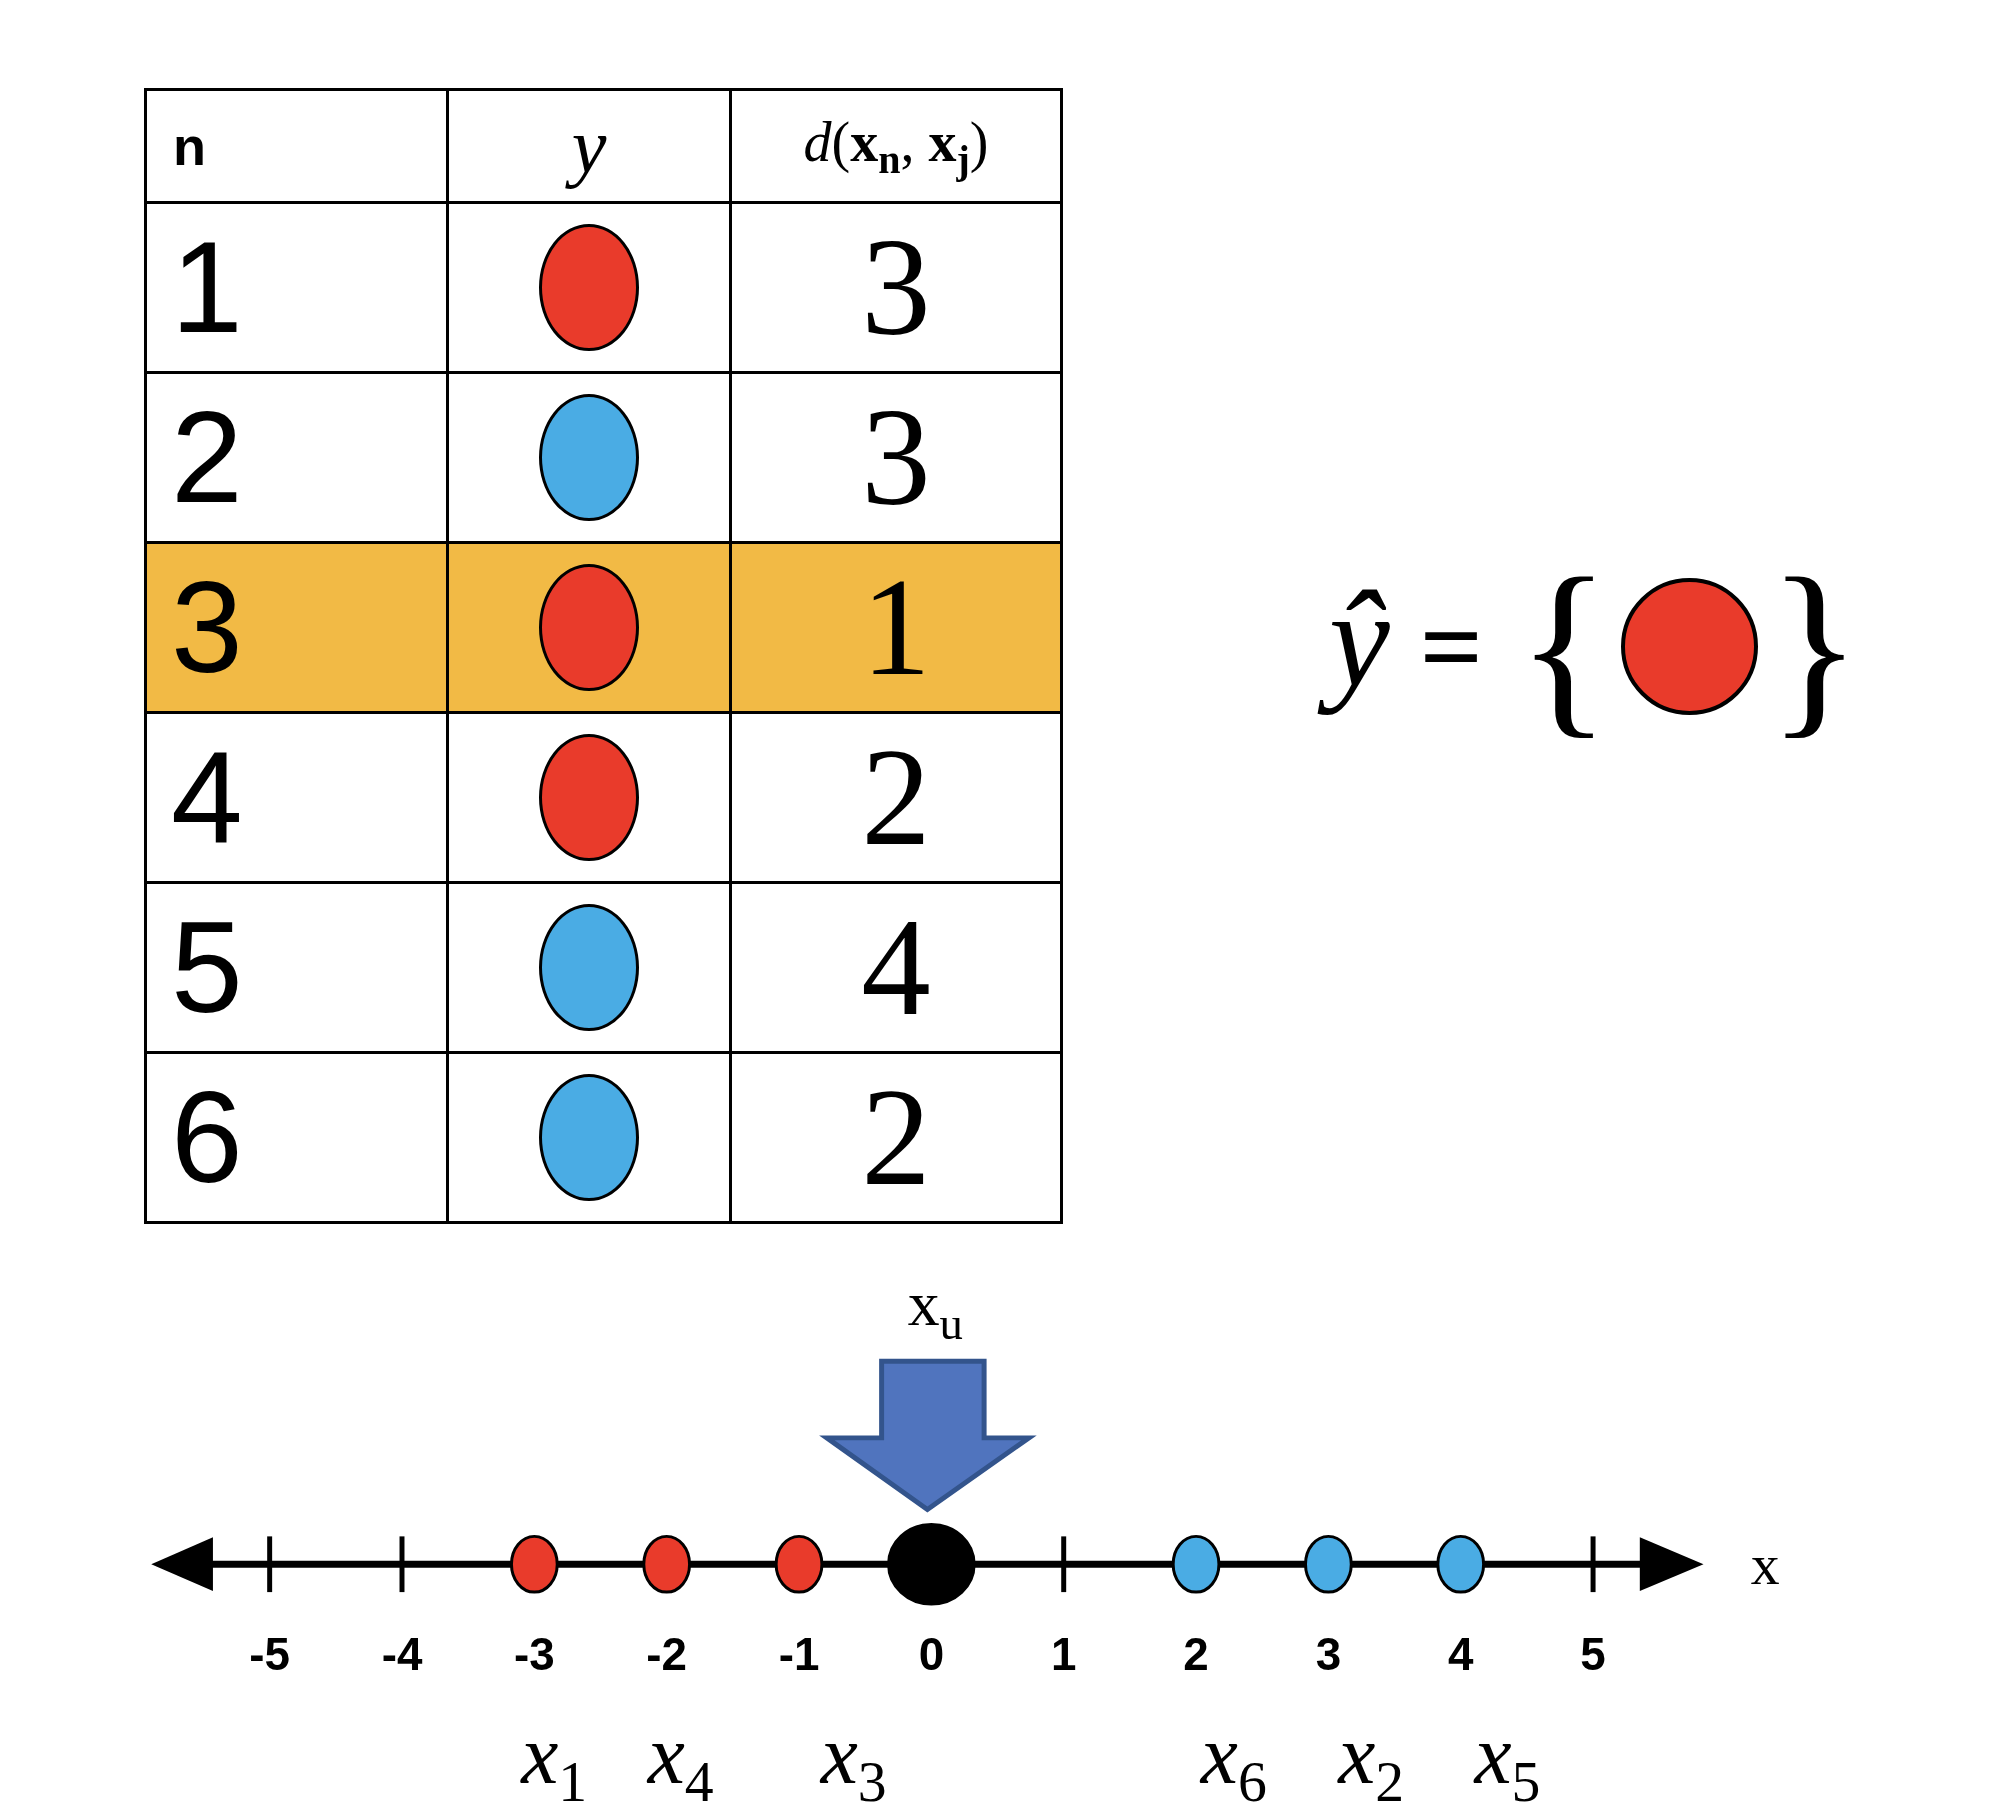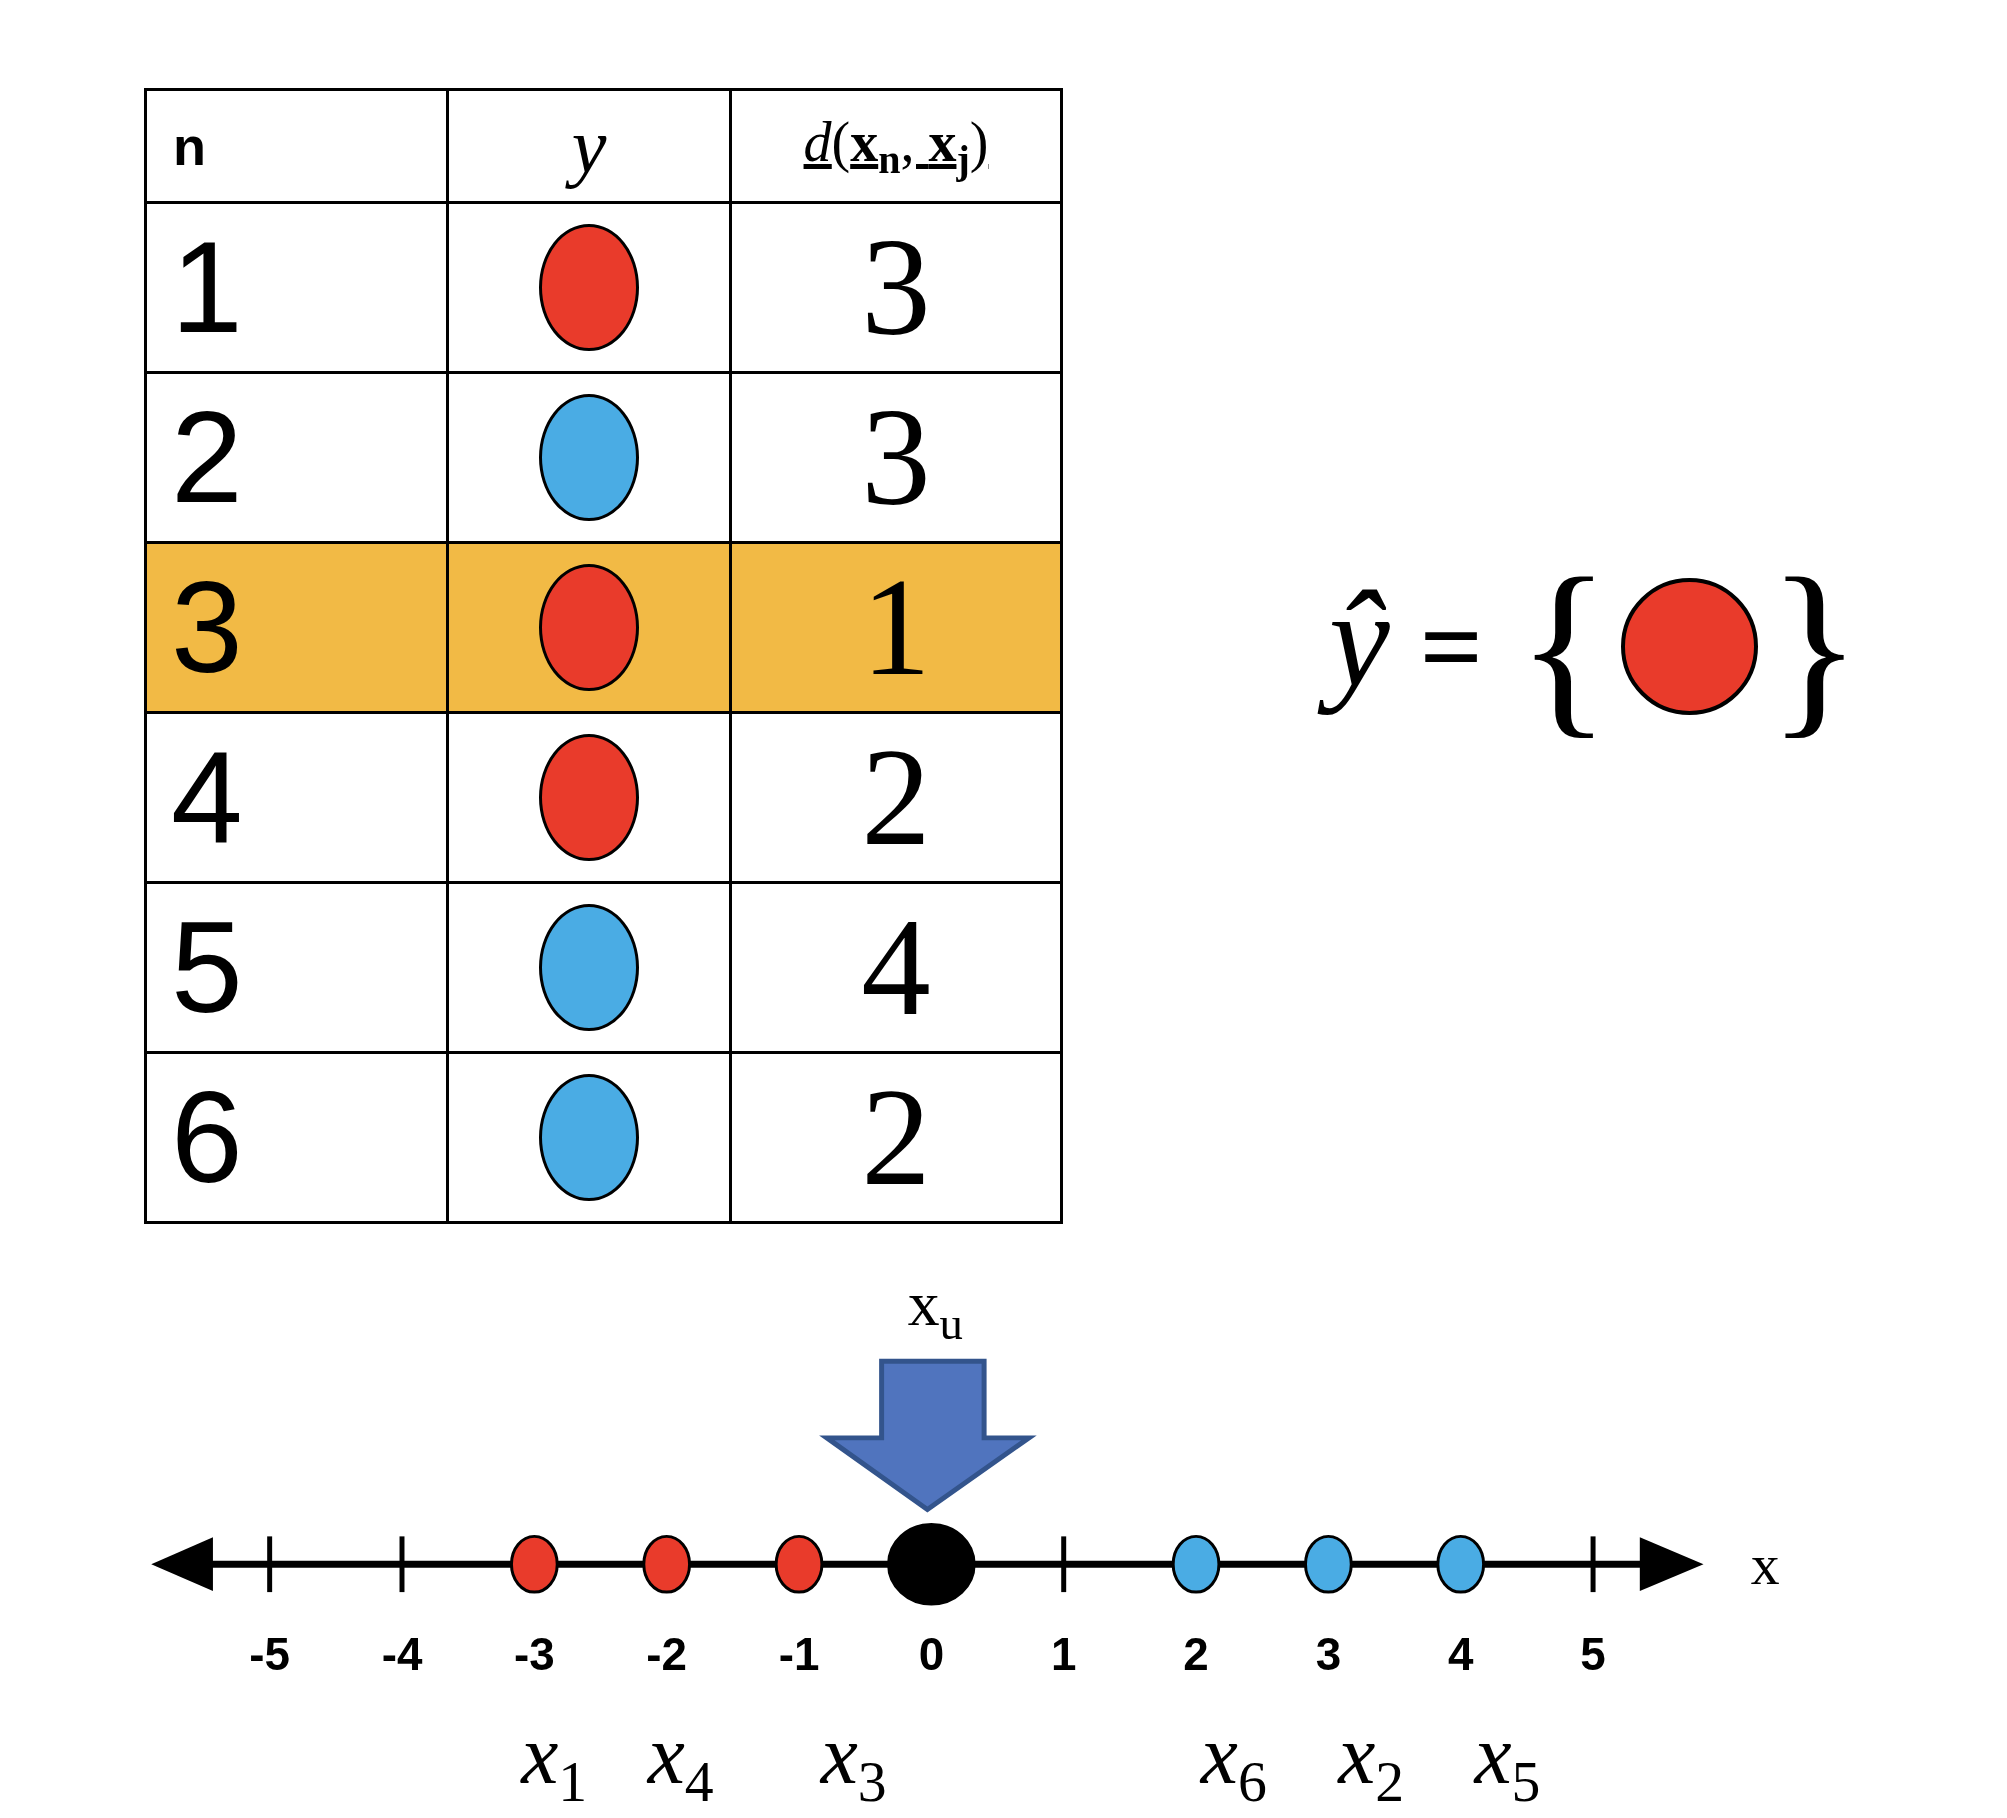--- a/index.html
+++ b/index.html
@@ -6,21 +6,21 @@
   #canvas{position:relative;width:2008px;height:1819px;background:#fff;overflow:hidden;
           font-family:"Liberation Serif",serif;}
 
   
   table.knn{position:absolute;left:144px;top:88px;border-collapse:collapse;table-layout:fixed;}
   table.knn td,table.knn th{border:3px solid #000;background:#fff;overflow:hidden;}
   th.h-n{width:272px;height:108px;font:700 54px "Liberation Sans",sans-serif;text-align:left;
          padding-left:26px;vertical-align:middle;}
   th.h-y{width:278px;font:italic 400 78px "Liberation Serif",serif;text-align:center;
          vertical-align:middle;font-weight:400;}
-  th.h-d{width:326px;font:400 56px "Liberation Serif",serif;text-align:center;vertical-align:middle;text-decoration:underline;}
+  th.h-d{width:326px;font:400 56px "Liberation Serif",serif;text-align:center;vertical-align:middle;}
   .mi{font-style:italic;}
   .mb{font-weight:700;}
   .msub{font-size:40px;vertical-align:-12px;font-weight:700;}
   tr.body{height:170px;}
   td.c-n{font:400 129px "Liberation Sans",sans-serif;text-align:left;padding-left:24px;
          vertical-align:middle;line-height:1;}
   td.c-y{text-align:center;vertical-align:middle;}
   td.c-d{font:400 139px "Liberation Serif",serif;text-align:center;vertical-align:middle;line-height:1;}
   tr.hl td{background:var(--highlight);}
   .dot{display:inline-block;width:94px;height:121px;border:3px solid #000;border-radius:50%;

